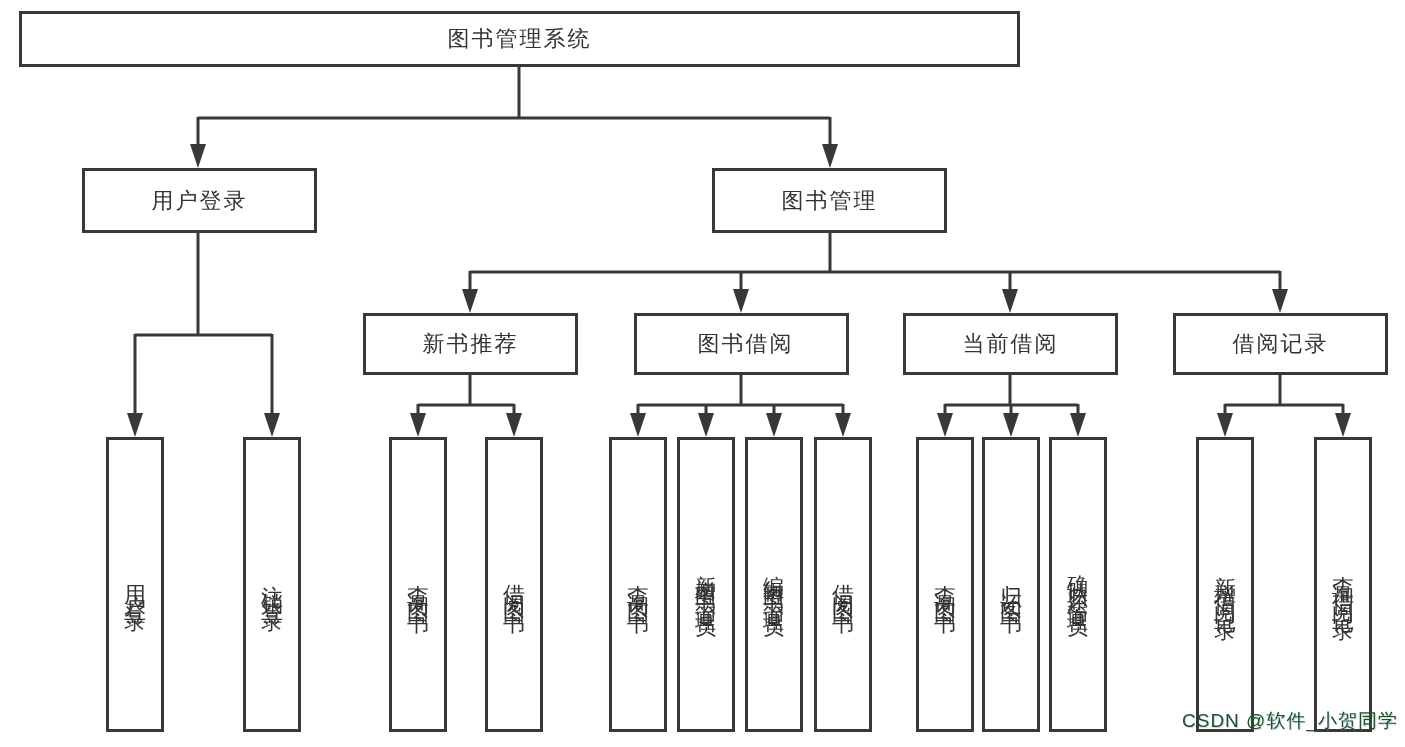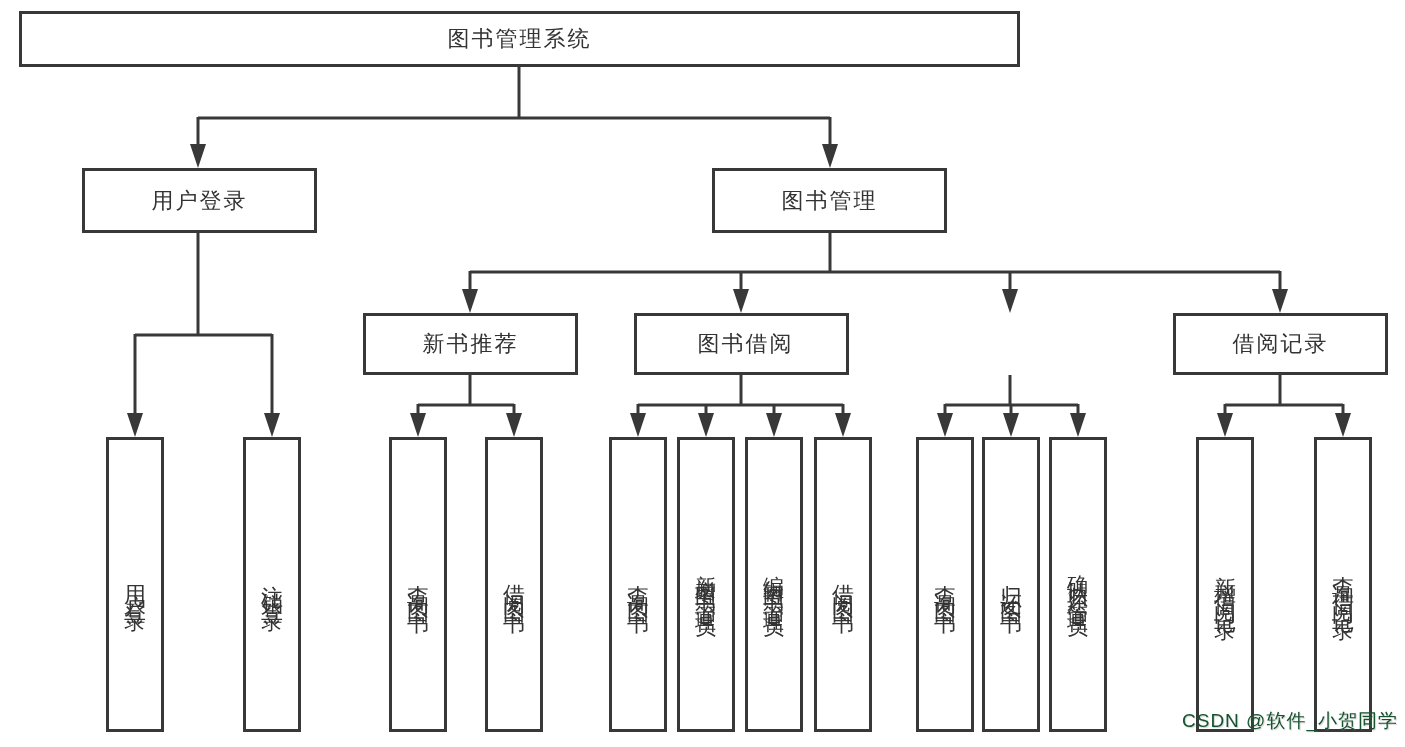--- a/index.html
+++ b/index.html
@@ -153,20 +153,23 @@
   <div class="node h lvl2" style="left:712px; top:168px;">
     <span>图书管理</span>
   </div>
 
   <div class="node h lvl3" style="left:363px; top:313px;">
     <span>新书推荐</span>
   </div>
   <div class="node h lvl3" style="left:634px; top:313px;padding-left:8px;">
     <span>图书借阅</span>
   </div>
+  <div class="node h lvl3" style="left:903px; top:313px;">
+    <span>当前借阅</span>
+  </div>
   <div class="node h lvl3" style="left:1173px; top:313px;">
     <span>借阅记录</span>
   </div>
 
   <div class="node leaf" style="left:106px;">
     <span>用户登录</span>
   </div>
   <div class="node leaf" style="left:243px;">
     <span>注销登录</span>
   </div>

